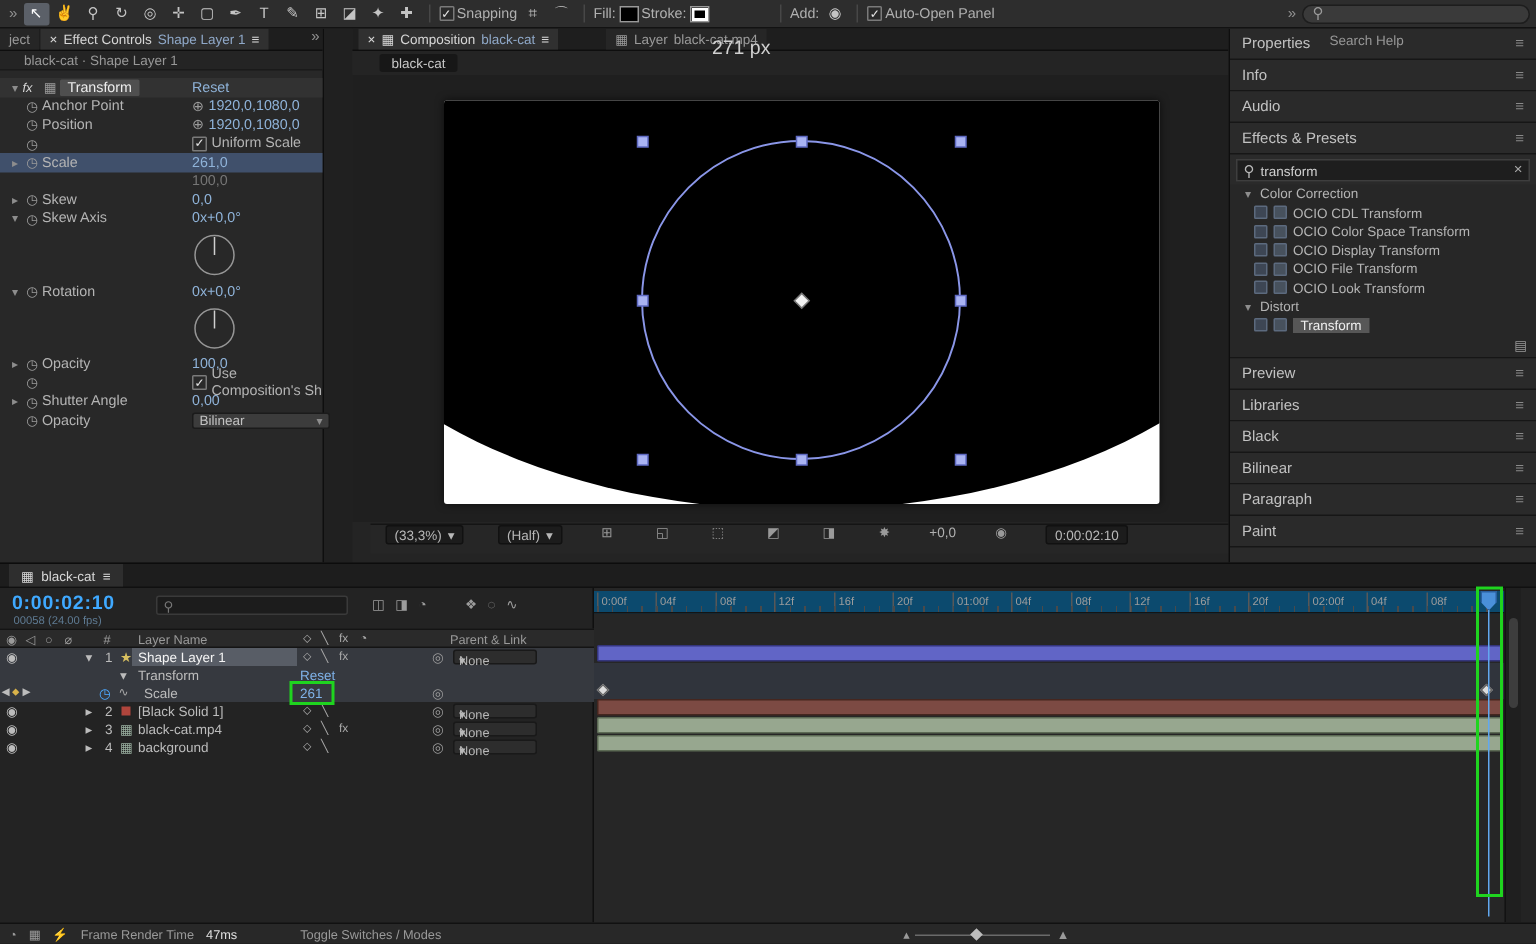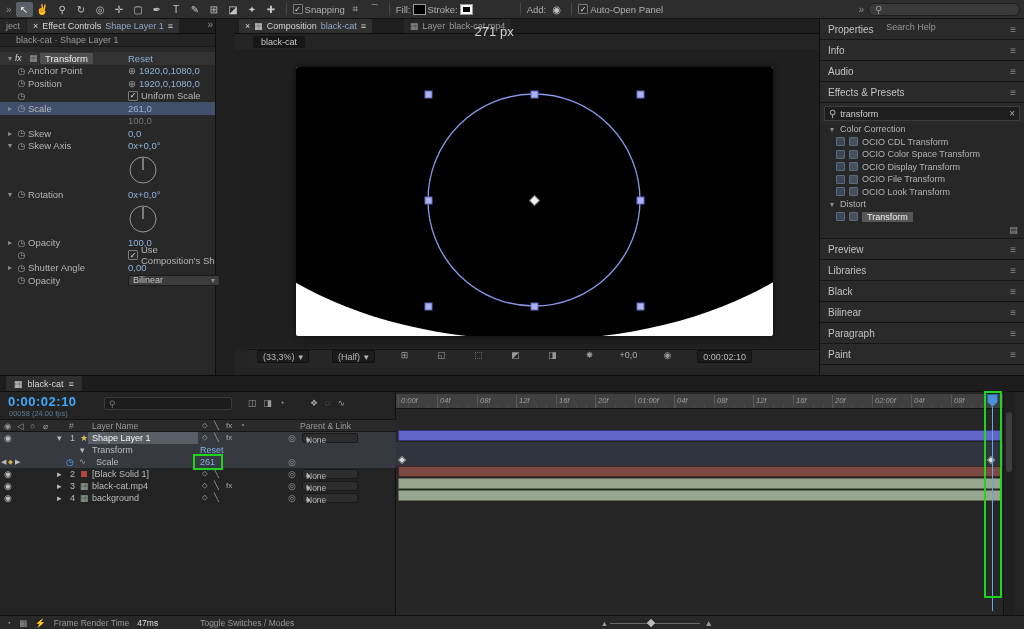--- a/index.html
+++ b/index.html
@@ -119,21 +119,21 @@
   .namecell.sel{background:#585d66;color:#f4f4f4;padding:0 4px;left:88px;width:110px;}
   .cchip2{width:8px;height:8px;top:2px !important;border:1px solid #222;}
   .pw{color:#9a9a9a;}
   .pchip{left:302px;width:56px;height:10px;top:1px !important;background:#2d2d2d;border:1px solid #191919;
     border-radius:2px;display:flex;align-items:center;justify-content:space-between;padding:0 3px;
     font-size:8.5px;color:#b8b8b8;line-height:10px !important;}
   .blue{color:#7fb2e8;}
   .swglyphs{color:#a8a8a8;font-size:8px;}
 
   .tl-track{position:absolute;left:396px;top:16px;width:618px;height:223px;background:#262626;overflow:hidden;}
-  .ruler{position:absolute;left:0;top:2px;width:607px;height:15px;background:#404040;border-bottom:1px solid #141414;font-style:italic;}
+  .ruler{position:absolute;left:0;top:2px;width:607px;height:15px;background:#0c4a6e;border-bottom:1px solid #141414;}
   .ruler::after{content:"";position:absolute;left:2px;right:2px;bottom:0;height:4px;
     background:repeating-linear-gradient(to right,#4a4a4a 0 1px,transparent 1px 9.88px);}
   .tick{position:absolute;top:1px;height:13px;border-left:1px solid #585858;padding-left:2px;
     font-size:7.5px;color:#9c9c9c;line-height:11px;}
   .bar{position:absolute;height:11px;border-radius:1px;}
   .pstripe{position:absolute;left:0;width:607px;height:12px;background:#30343c;}
   .kf{position:absolute;width:6px;height:6px;background:#dcdcdc;border:1px solid #666;transform:rotate(45deg);}
   .cti-line{position:absolute;left:596px;top:14px;width:1px;height:205px;background:#62a8ef;}
   .cti-head{position:absolute;left:591px;top:2px;width:11px;height:13px;background:#4a90d9;
     border:1px solid #2a5f9e;clip-path:polygon(0 0,100% 0,100% 55%,50% 100%,0 55%);}

